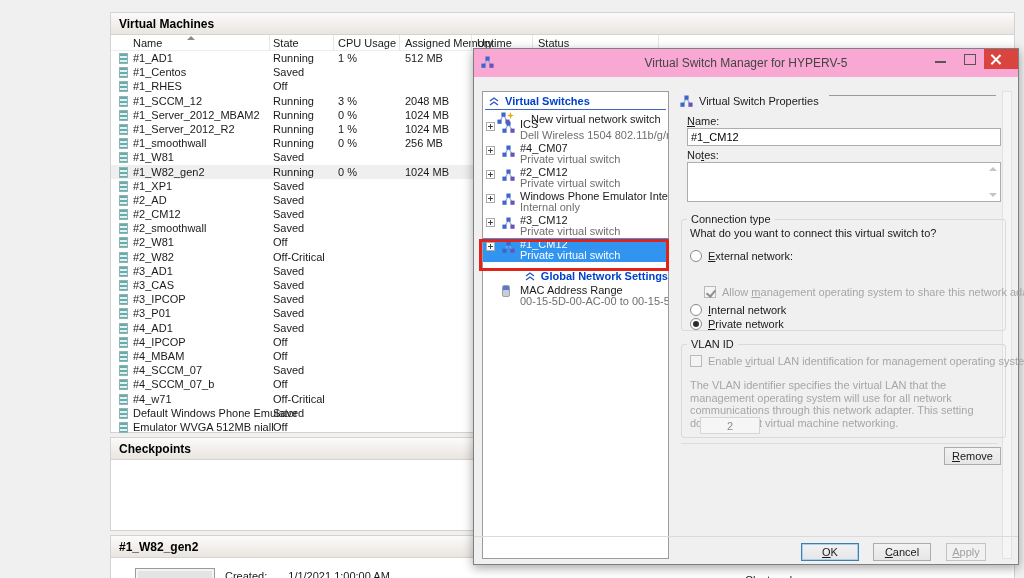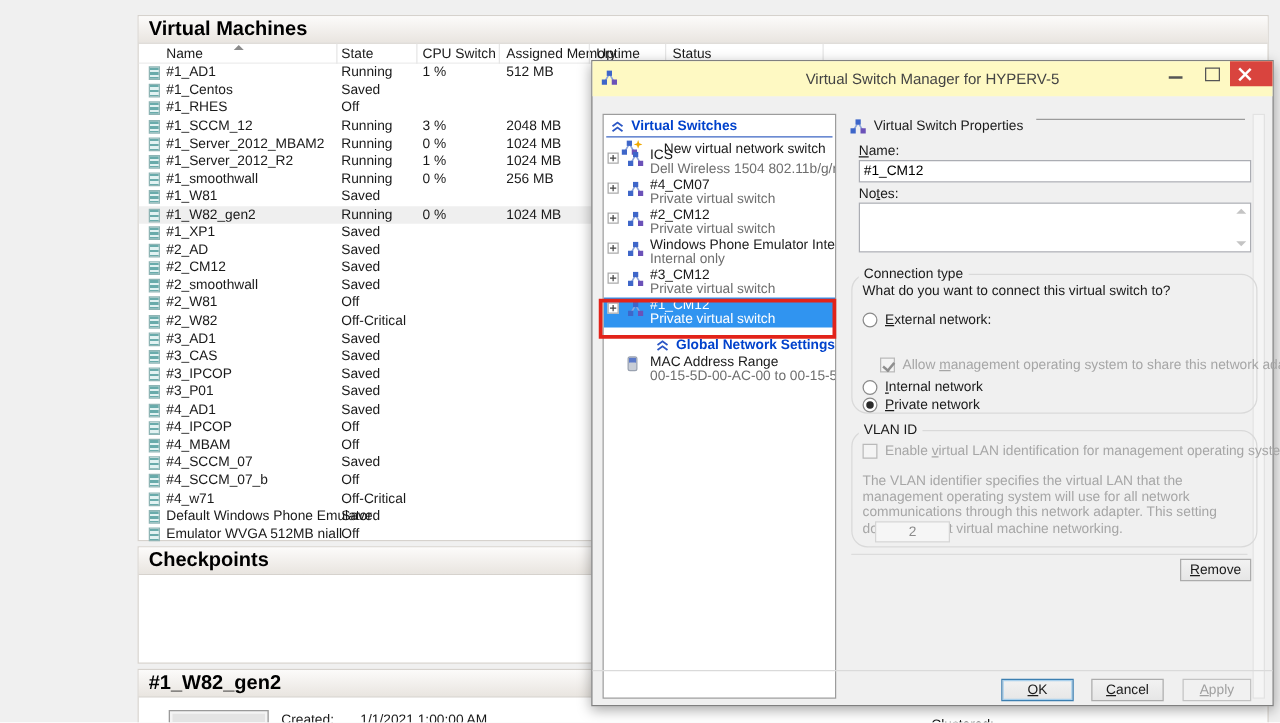--- a/index.html
+++ b/index.html
@@ -16,21 +16,21 @@
                 border:1px solid #D9D9D9; }
   .ico-console { width:14px; height:12px; background:#AFD8D8; border:1px solid #7FAFAF;
                  box-shadow:inset -4px -4px 0 #5C9E9E; }
   .ico-server { width:11px; height:12px; border:1px solid #8FB5B5;
                 background:repeating-linear-gradient(180deg,#69ABAB 0 2px,#E2F2F2 2px 4px); }
 
   
   .panel { position:absolute; background:#fff; border:1px solid #D6D2CD; }
   .panel-titlebar { height:22px; background:linear-gradient(#FCFBFA,#E9E5E0);
                     border-bottom:1px solid #D6D2CD; display:flex; align-items:center;
-                    padding-left:8px; font-weight:bold; font-size:16px; color:#000; }
+                    padding-left:8px; font-weight:bold; font-size:12px; color:#000; }
   #vm-panel { left:110px; top:12px; width:905px; height:421px; }
   #cp-panel { left:110px; top:437px; width:905px; height:94px; }
   #detail-panel { left:110px; top:535px; width:905px; height:60px; }
 
   .table-header { position:relative; height:16px; border-bottom:1px solid #EDEDED; }
   .th { position:absolute; top:2px; white-space:nowrap; color:#1A1A1A; }
   .th-name{left:22px;} .th-state{left:162px;} .th-cpu{left:227px;}
   .th-mem{left:294px;} .th-uptime{left:366px;} .th-status{left:427px;}
   .th-sep { position:absolute; top:0; width:1px; height:16px; background:#E6E6E6; }
   .sort-arrow { position:absolute; left:76px; top:1px; width:0; height:0;
@@ -48,21 +48,21 @@
 
   .thumb { position:absolute; left:24px; top:32px; width:80px; height:40px;
            background:#E4E4E4; border:1px solid #9A9A9A; box-shadow:inset 0 0 0 2px #F4F4F4; }
   .detail-created { position:absolute; left:114px; top:34px; white-space:nowrap; }
   .detail-clustered { position:absolute; left:634px; top:38px; white-space:nowrap; }
 
   
   .dialog { position:absolute; left:473px; top:48px; width:546px; height:517px;
             background:#F0F0F0; border:1px solid #808080;
             box-shadow:0 3px 10px rgba(0,0,0,.35); }
-  .dlg-titlebar { position:relative; height:28px; background:#fef9c3; }
+  .dlg-titlebar { position:relative; height:28px; background:#f9a8d4; }
   .dlg-icon { position:absolute; left:7px; top:7px; }
   .dlg-title { position:absolute; left:0; right:0; top:7px; text-align:center;
                font-size:12px; color:#444; }
   .winbtns { position:absolute; right:0; top:0; display:flex; }
   .wb { width:29px; height:20px; position:relative; }
   .wb-min::after { content:""; position:absolute; left:9px; top:12px; width:11px; height:2px; background:#555; }
   .wb-max::after { content:""; position:absolute; left:9px; top:5px; width:10px; height:9px;
                    border:1px solid #555; }
   .wb-close { width:34px; background:var(--close-red,#D9443E); }
   .wb-close::before,.wb-close::after { content:""; position:absolute; left:11px; top:4px;
@@ -109,21 +109,21 @@
                background:#fff; border:1px solid #ABADB3; font-size:11px;
                padding:2px 3px; font-family:"Liberation Sans",sans-serif; }
   .notes-box { position:absolute; left:13px; top:71px; width:314px; height:40px;
                background:#fff; border:1px solid #ABADB3; }
   .nb-arrow { position:absolute; right:3px; width:0; height:0;
               border-left:4px solid transparent; border-right:4px solid transparent; }
   .nb-up { top:4px; border-bottom:4px solid #C4C4C4; }
   .nb-down { bottom:4px; border-top:4px solid #C4C4C4; }
 
   .group { position:absolute; left:7px; width:325px; border:1px solid #D9D9D9;
-           border-radius:13px; }
+           border-radius:3px; }
   .group-title { position:absolute; left:5px; top:-7px; background:#F0F0F0; padding:0 4px;
                  white-space:nowrap; }
   #grp-conn { top:128px; height:112px; } #grp-vlan { top:253px; height:94px; }
   .g-row { position:absolute; display:flex; align-items:center; gap:6px; white-space:nowrap; }
   .radio { width:12px; height:12px; border:1px solid #8A8A8A; border-radius:50%; background:#fff;
            flex:0 0 auto; }
   .radio.on { display:flex; align-items:center; justify-content:center; }
   .radio.on::after { content:""; width:6px; height:6px; border-radius:50%; background:#2B2B2B; }
   .cb { width:12px; height:12px; border:1px solid #B9B9B9; background:#F4F4F4;
         position:relative; flex:0 0 auto; }
@@ -144,40 +144,40 @@
                 display:flex; align-items:center; justify-content:center; }
   .hr-remove { position:absolute; left:7px; right:14px; top:352px; height:1px; background:#DCDCDC; }
   .btn { position:absolute; height:18px; background:linear-gradient(#F2F2F2,#E6E6E6);
          border:1px solid #ACACAC; font-size:11px; text-align:center; line-height:16px;
          color:#1A1A1A; font-family:"Liberation Sans",sans-serif; }
   .btn-remove { left:270px; top:356px; width:57px; }
   .dlg-footer-line { position:absolute; left:0; right:0; top:487px; height:1px; background:#DADADA; }
   .btn-ok { left:327px; top:494px; width:58px; border:1px solid #3C7FB1;
             box-shadow:0 0 0 1px #A9D0EC inset; }
   .btn-cancel { left:399px; top:494px; width:58px; }
-  .btn-apply { left:472px; top:494px; width:55px; background:#F1F1F1;
+  .btn-apply { left:472px; top:494px; width:40px; background:#F1F1F1;
                border:1px solid #C3C3C3; color:#A0A0A0; }
   u { text-decoration:underline; }
   svg { display:block; }
 </style>
 </head>
 <body>
 
 <div class="screen">
 
 
   <div class="panel" id="vm-panel">
     <div class="panel-titlebar">
       <span>Virtual Machines</span>
     </div>
     <div class="table-header">
       <span class="sort-arrow"></span>
       <span class="th th-name">Name</span>
       <span class="th th-state">State</span>
-      <span class="th th-cpu">CPU Switch</span>
+      <span class="th th-cpu">CPU Usage</span>
       <span class="th th-mem">Assigned Memory</span>
       <span class="th th-uptime">Uptime</span>
       <span class="th th-status">Status</span>
       <span class="th-sep" style="left:158px"></span>
       <span class="th-sep" style="left:222px"></span>
       <span class="th-sep" style="left:288px"></span>
       <span class="th-sep" style="left:360px"></span>
       <span class="th-sep" style="left:421px"></span>
       <span class="th-sep" style="left:547px"></span>
     </div>

